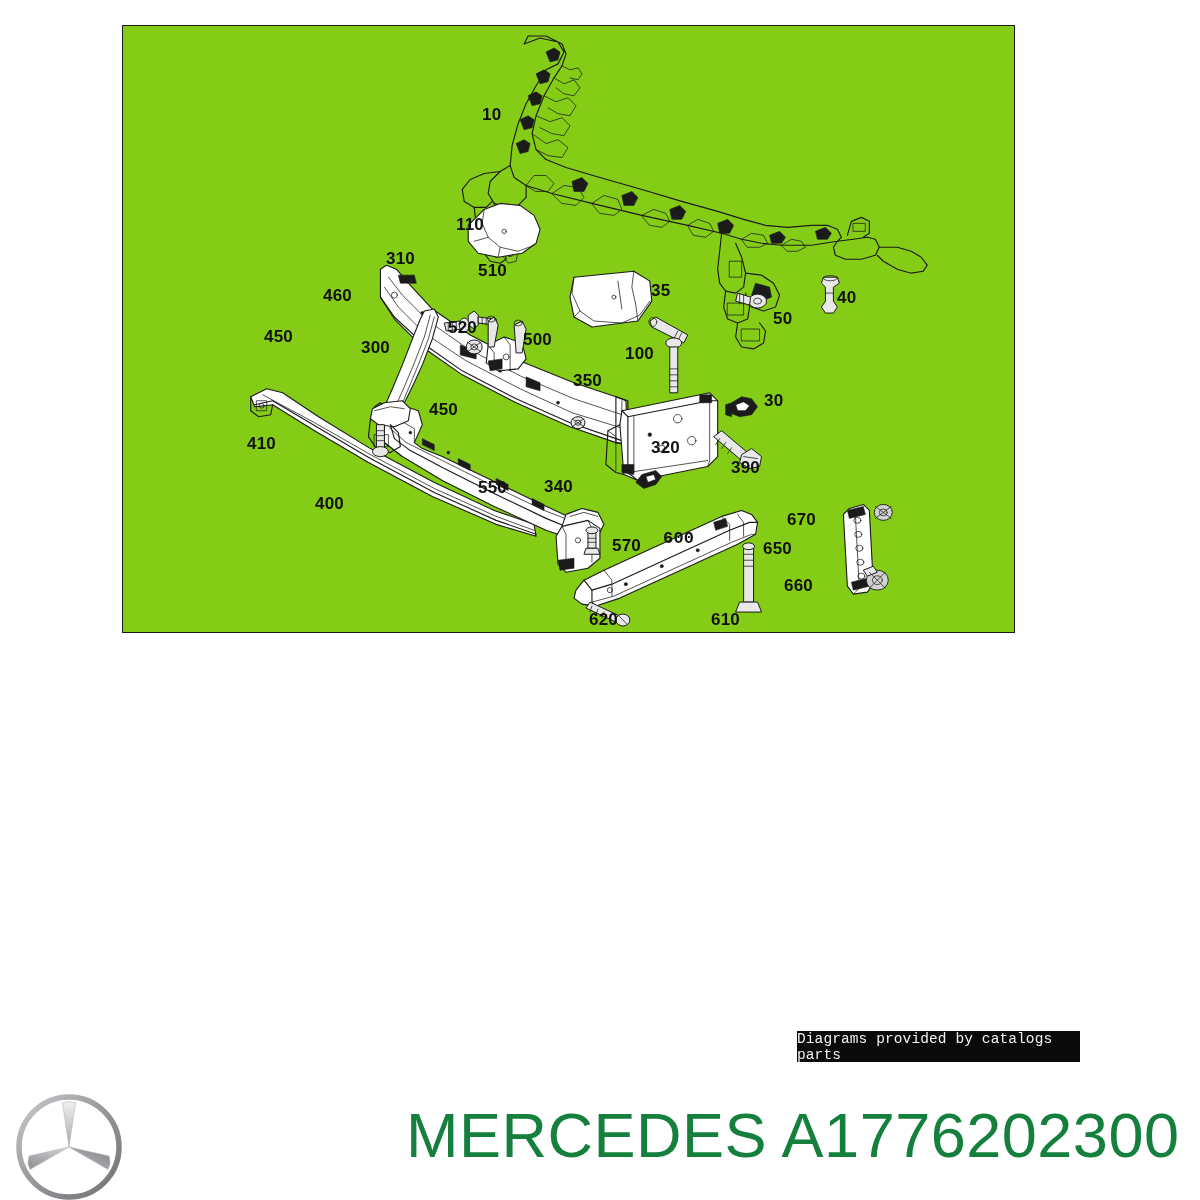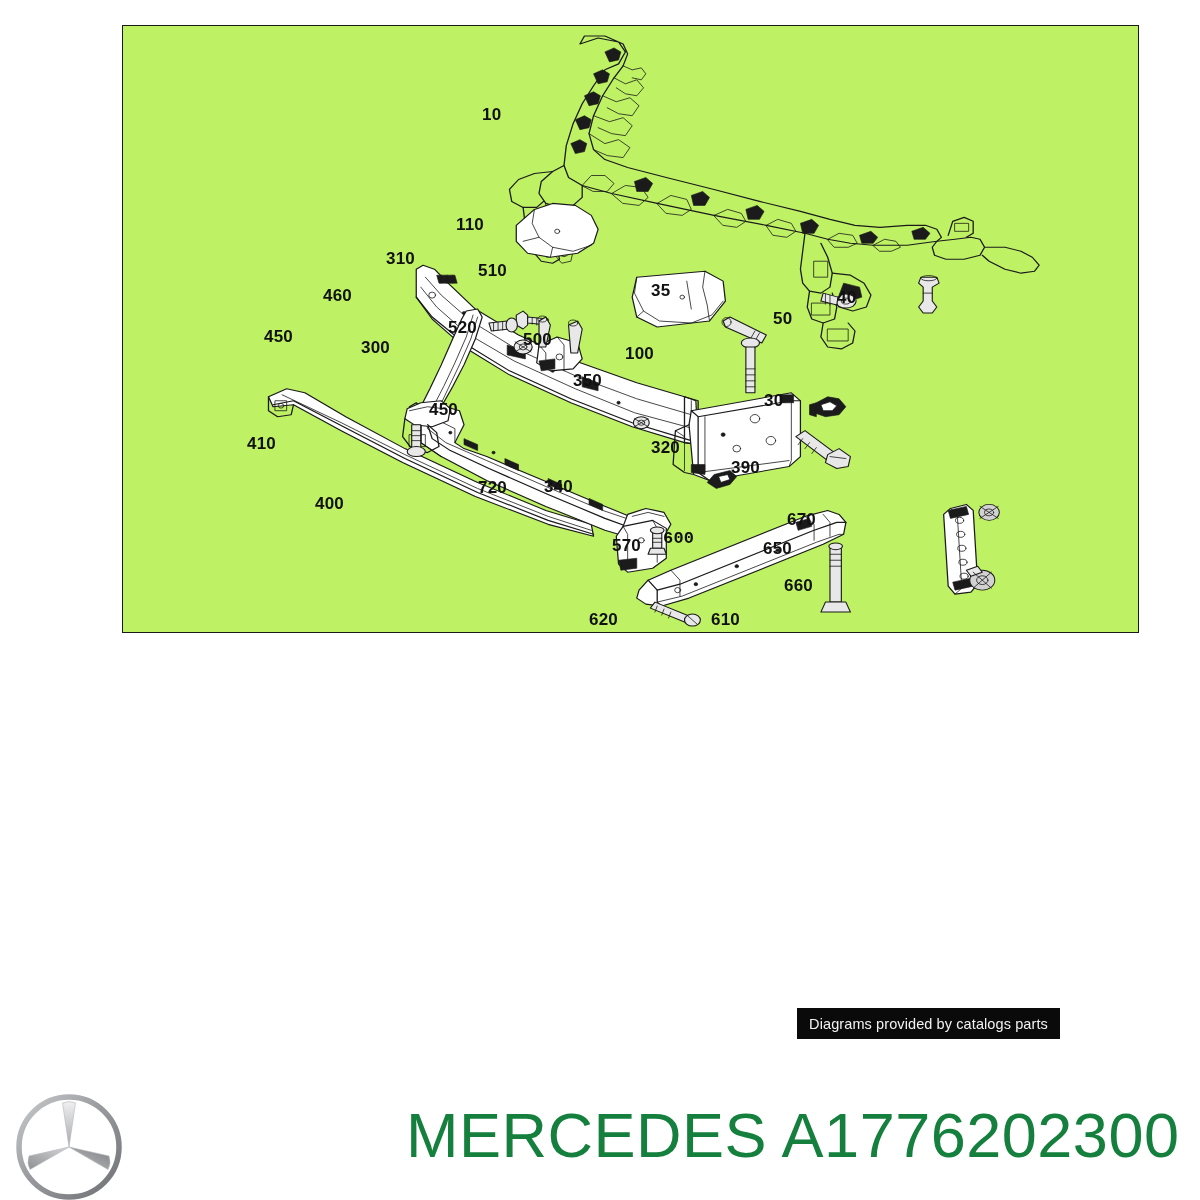--- a/index.html
+++ b/index.html
@@ -13,24 +13,24 @@
     position: relative;
     font-family: "Liberation Sans", sans-serif;
     overflow: hidden;
   }
 
   
   #diagram-frame {
     position: absolute;
     left: 122px;
     top: 25px;
-    width: 1017px;
+    width: 893px;
     height: 608px;
     border: 1.6px solid #1a1a1a;
-    background: #bef264;
+    background: #84cc16;
     box-sizing: border-box;
     text-align: right;
   }
   #diagram-svg {
     position: absolute;
     left: 0;
     top: 0;
     width: 100%;
     height: 100%;
     display: block;
@@ -46,26 +46,26 @@
     letter-spacing: 0.2px;
     white-space: nowrap;
     line-height: 1;
     user-select: none;
   }
 
   
   #watermark {
     position: absolute;
     left: 797px;
-    top: 1008px;
-    width: 263px;
+    top: 1031px;
+    width: 283px;
     height: 31px;
     background: #0a0a0a;
     color: #f2f2f2;
-    font-family: Liberation Sans, sans-serif;
+    font-family: Liberation Mono, monospace;
     font-size: 14.5px;
     display: flex;
     align-items: center;
     justify-content: center;
     letter-spacing: 0.1px;
   }
 
   
   #brand-footer {
     position: absolute;
@@ -468,21 +468,21 @@
   <div class="callout" style="left:325px; top:293px;">520</div>
   <div class="callout" style="left:400px; top:305px;">500</div>
   <div class="callout" style="left:238px; top:313px;">300</div>
   <div class="callout" style="left:502px; top:319px;">100</div>
   <div class="callout" style="left:450px; top:346px;">350</div>
   <div class="callout" style="left:641px; top:366px;">30</div>
   <div class="callout" style="left:306px; top:375px;">450</div>
   <div class="callout" style="left:528px; top:413px;">320</div>
   <div class="callout" style="left:100px; top:409px;margin-left:24px;">410</div>
   <div class="callout" style="left:608px; top:433px;">390</div>
-  <div class="callout" style="left:355px; top:453px;">720</div>
+  <div class="callout" style="left:355px; top:453px;">550</div>
   <div class="callout" style="left:421px; top:452px;">340</div>
   <div class="callout" style="left:192px; top:469px;">400</div>
   <div class="callout" style="left:664px; top:485px;">670</div>
   <div class="callout" style="left:540px; top:504px;font-family:Liberation Mono, monospace;">600</div>
   <div class="callout" style="left:489px; top:511px;">570</div>
   <div class="callout" style="left:640px; top:514px;">650</div>
   <div class="callout" style="left:661px; top:551px;">660</div>
   <div class="callout" style="left:466px; top:585px;">620</div>
   <div class="callout" style="left:588px; top:585px;">610</div>
 

